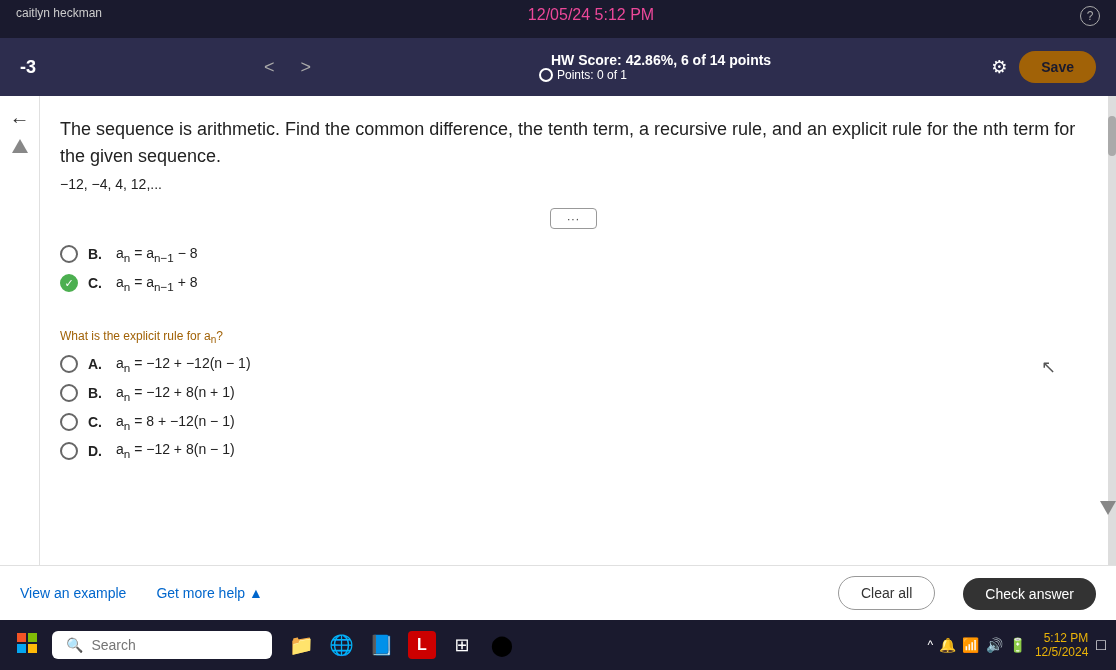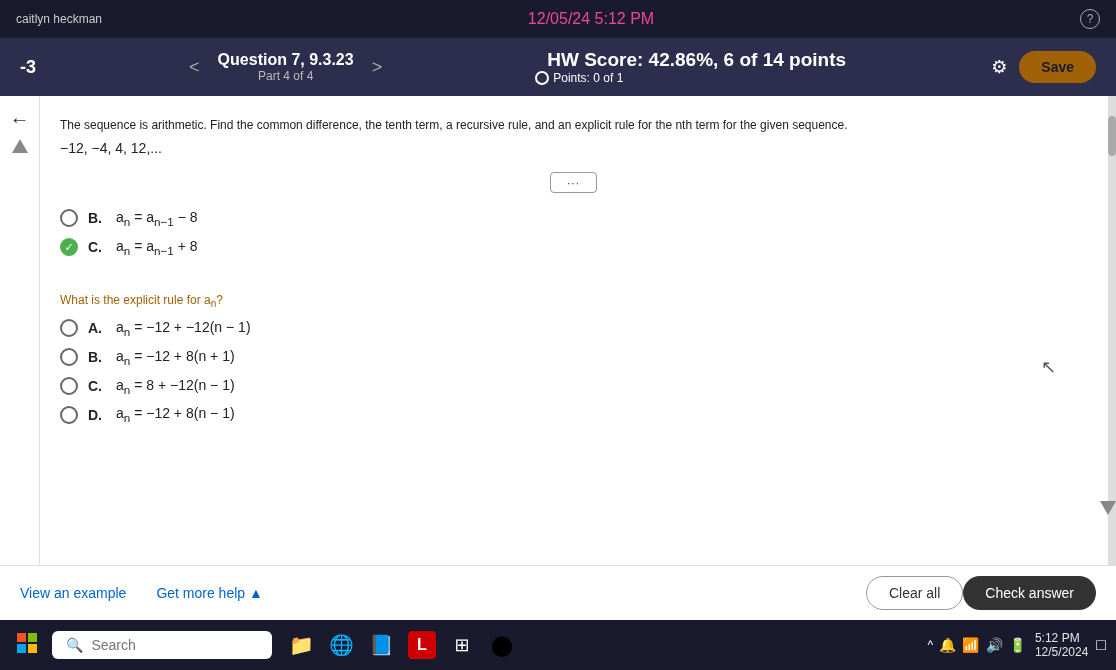--- a/index.html
+++ b/index.html
@@ -18,21 +18,20 @@
       background: #fff;
       display: flex;
       flex-direction: column;
     }
 
     
     .header-bar {
       background: #1a1a2e;
       color: #fff;
       display: flex;
-      align-items: center;
       justify-content: space-between;
       padding: 6px 16px;
       height: 38px;
       font-size: 12px;
     }
 
     
     .question-bar {
       background: #2d2d4e;
       display: flex;
@@ -66,21 +65,21 @@
     .question-subtitle {
       font-size: 12px;
       color: #bbb;
     }
     .score-block {
       text-align: center;
       color: #fff;
       font-size: 13px;
     }
     .score-line {
-      font-size: 19px;
+      font-size: 14px;
       font-weight: bold;
       margin-left: 12px;
     }
     .points-line {
       font-size: 12px;
       display: flex;
       align-items: center;
       gap: 4px;
       text-align: right;
     }
@@ -151,21 +150,21 @@
     
     .main-content {
       flex: 1;
       padding: 20px 30px 10px 20px;
       display: flex;
       flex-direction: column;
       position: relative;
     }
 
     .question-text {
-      font-size: 12px;
+      font-size: 18px;
       color: #222;
       margin-bottom: 6px;
       line-height: 1.5;
     }
     .sequence-text {
       font-size: 14px;
       color: #222;
       margin-bottom: 16px;
     }
 
@@ -246,21 +245,22 @@
       gap: 30px;
     }
     .bottom-link {
       color: #0066cc;
       font-size: 14px;
       cursor: pointer;
       text-decoration: none;
     }
     .bottom-actions {
       display: flex;
-      gap: 0;
+      gap: 28px;
+      align-items: flex-end;
     }
     .clear-btn {
       border: 1px solid #999;
       background: #fff;
       border-radius: 20px;
       padding: 8px 22px;
       font-size: 14px;
       cursor: pointer;
       color: #333;
     }
@@ -330,22 +330,23 @@
       color: #fff;
     }
     .system-tray {
       display: flex;
       align-items: center;
       gap: 6px;
       font-size: 12px;
       color: #fff;
     }
     .time-block {
+      text-align: right;
       font-size: 12px;
-      color: #e5e5e5;
+      color: #eab308;
     }
 
     .right-scrollbar {
       width: 8px;
       background: #ddd;
       position: absolute;
       right: 0;
       top: 0;
       bottom: 0;
     }
@@ -367,24 +368,20 @@
     <span style="font-size:16px;color:#ec4899;">12/05/24 5:12 PM</span>
     <span style="width:20px;height:20px;border:1px solid #aaa;border-radius:50%;display:inline-flex;align-items:center;justify-content:center;font-size:12px;color:#aaa;cursor:pointer;">?</span>
   </div>
 
   <div class="question-bar">
     <div style="display:flex;align-items:center;gap:6px;">
       <span style="color:#fff;font-size:18px;font-weight:bold;">-3</span>
     </div>
     <div class="question-nav">
       <button class="nav-arrow">&lt;</button>
-      <div class="question-title-block">
-        <div class="question-title">Question 7, 9.3.23</div>
-        <div class="question-subtitle">Part 4 of 4</div>
-      </div>
       <button class="nav-arrow">&gt;</button>
     </div>
     <div class="score-block">
       <div class="score-line">HW Score: 42.86%, 6 of 14 points</div>
       <div class="points-line">
         <span class="points-circle"></span>
         <span>Points: 0 of 1</span>
       </div>
     </div>
     <div class="right-controls">

